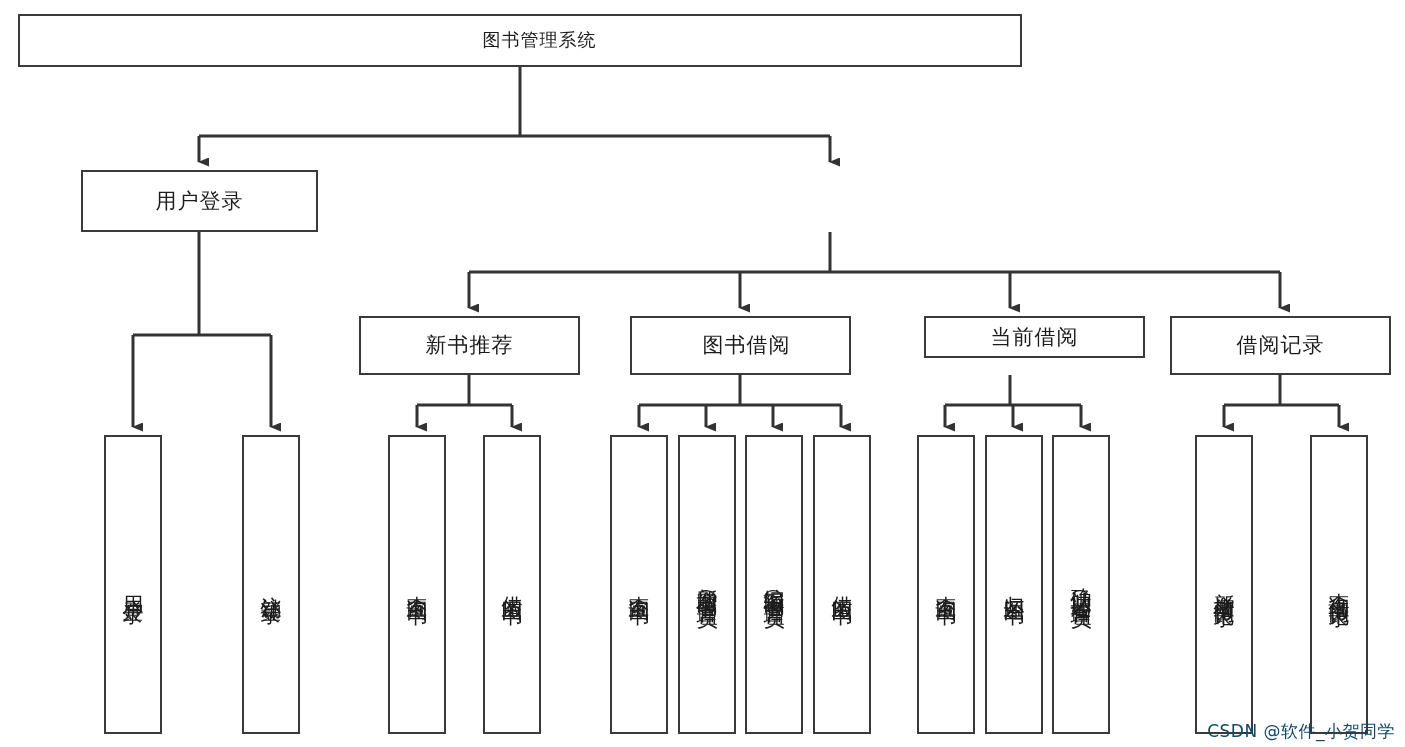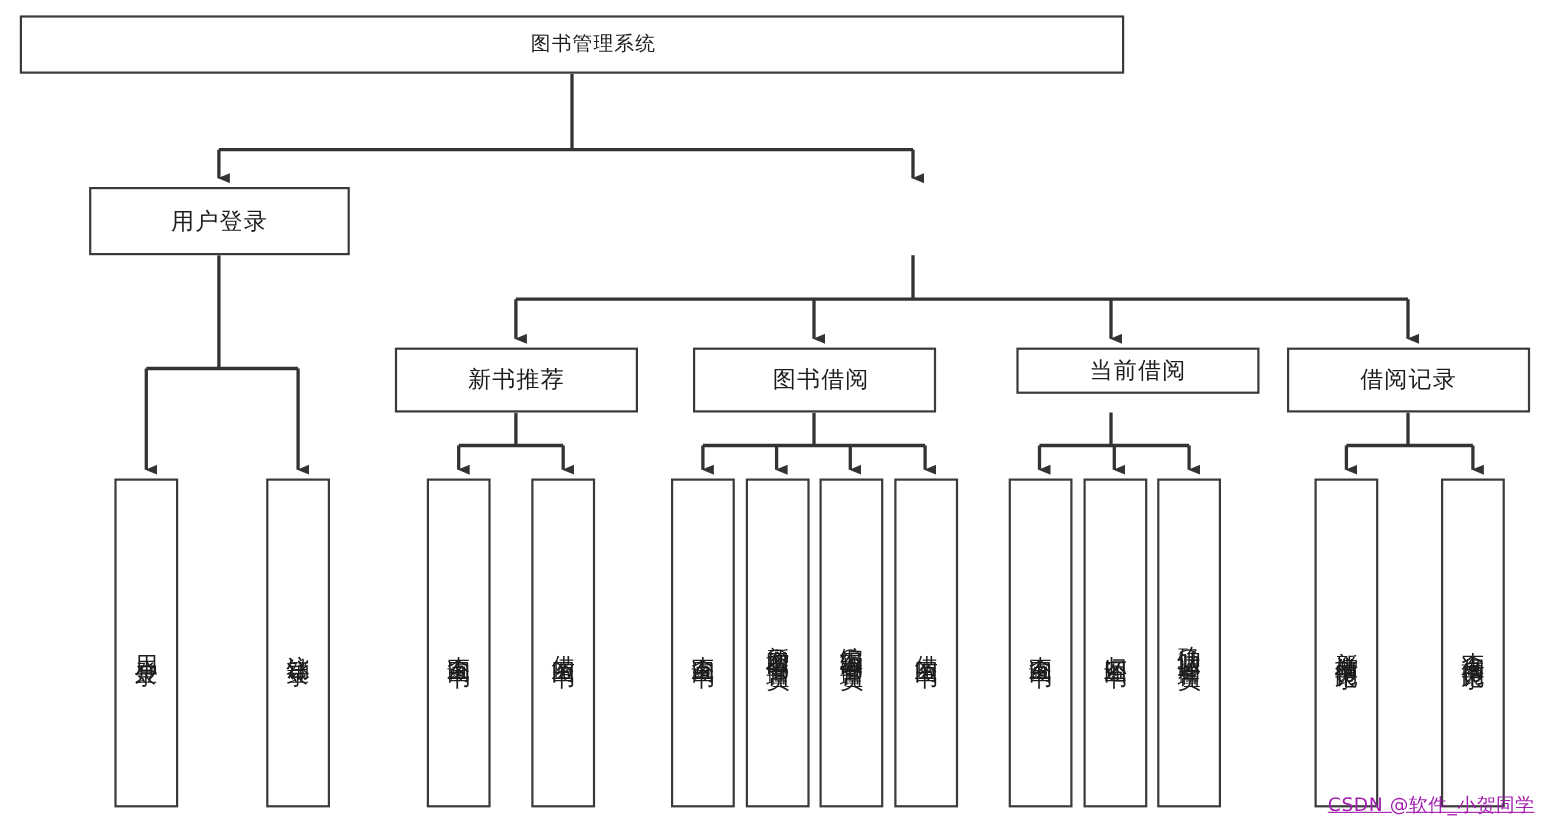--- a/index.html
+++ b/index.html
@@ -56,25 +56,24 @@
   }
   .node.root .node-label {
     font-size: 18px;
     margin-left: 39px;
   }
   #watermark {
     position: absolute;
     right: 10px;
     bottom: 4px;
     font-size: 17px;
-    color: #a21caf;
+    color: #0c4a6e;
     letter-spacing: 0.5px;
     z-index: 5;
     white-space: nowrap;
-    text-decoration: underline;
   }
 </style>
 </head>
 <body>
 
 <div id="diagram-canvas">
 
   <svg id="connector-layer" viewBox="0 0 1405 747" width="1405" height="747">
     <defs>
       <marker id="arrowhead" markerWidth="9" markerHeight="11" refX="4.5" refY="10" orient="auto" markerUnits="userSpaceOnUse">

